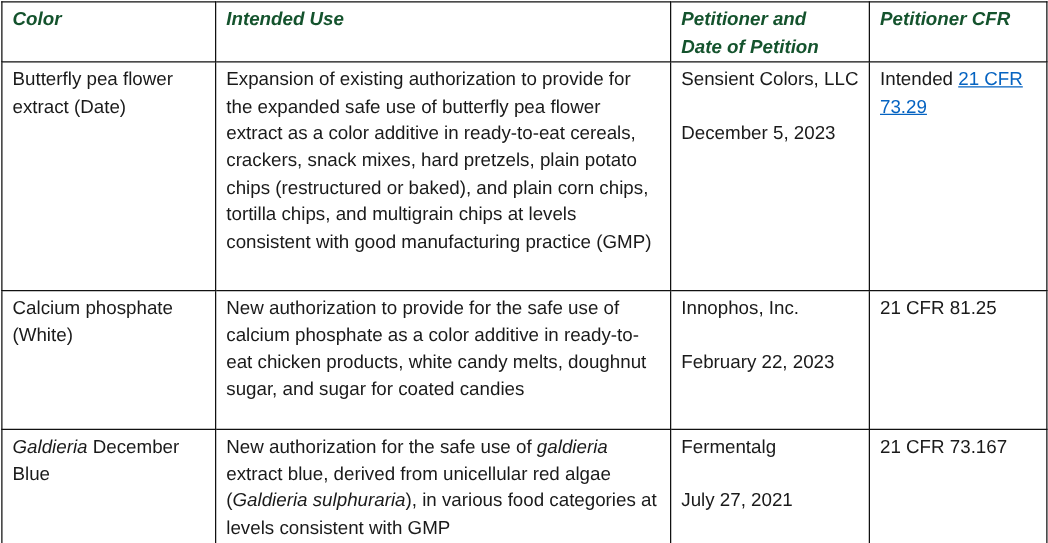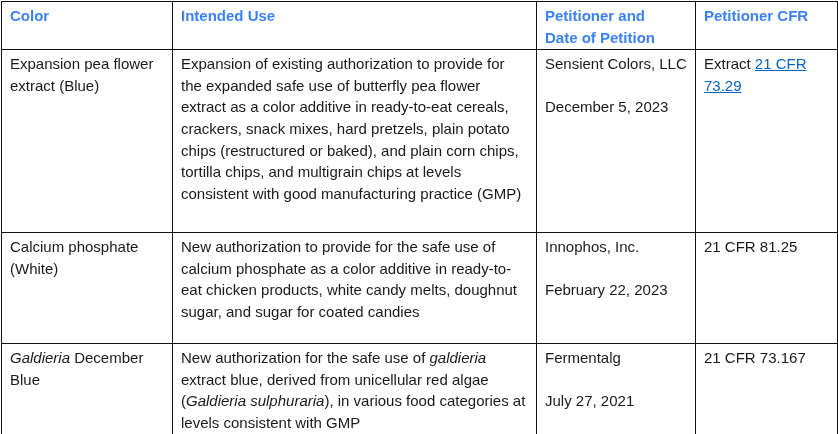--- a/index.html
+++ b/index.html
@@ -27,21 +27,22 @@
       vertical-align: top;
       text-align: left;
       padding: 3px 7px 1px 8px;
       font-size: 15px;
       line-height: 21.6px;
       font-weight: normal;
       overflow: hidden;
     }
     table.cfr-table th {
       font-weight: bold;
-      color: #3b82f6;
+      color: #14532d;
+      font-style: italic;
     }
     col.c1 { width: 171px; }
     col.c2 { width: 364px; }
     col.c3 { width: 159px; }
     col.c4 { width: 142px; }
     tr.hdr { height: 44px; }
     tr.r1 { height: 183px; }
     tr.r2 { height: 111px; }
     tr.r3 { height: 93px; }
     .gap {
@@ -69,29 +70,29 @@
     <th>Color</th>
     <th>Intended Use</th>
     <th>
       <span>Petitioner and</span><br>
       <span>Date of Petition</span>
     </th>
     <th>Petitioner CFR</th>
   </tr>
 
   <tr class="r1">
-    <td>Expansion pea flower extract (Blue)</td>
+    <td>Butterfly pea flower extract (Date)</td>
     <td>Expansion of existing authorization to provide for the expanded safe use of butterfly pea flower extract as a color additive in ready-to-eat cereals, crackers, snack mixes, hard pretzels, plain potato chips (restructured or baked), and plain corn chips, tortilla chips, and multigrain chips at levels consistent with good manufacturing practice (GMP)</td>
     <td>
       <span>Sensient Colors, LLC</span>
       <span class="gap"></span>
       <span>December 5, 2023</span>
     </td>
     <td>
-      <span>Extract</span>
+      <span>Intended</span>
       <a class="cfr-link" href="#">21 CFR 73.29</a>
     </td>
   </tr>
 
   <tr class="r2">
     <td>Calcium phosphate (White)</td>
     <td>New authorization to provide for the safe use of calcium phosphate as a color additive in ready-to-eat chicken products, white candy melts, doughnut sugar, and sugar for coated candies</td>
     <td>
       <span>Innophos, Inc.</span>
       <span class="gap"></span>

